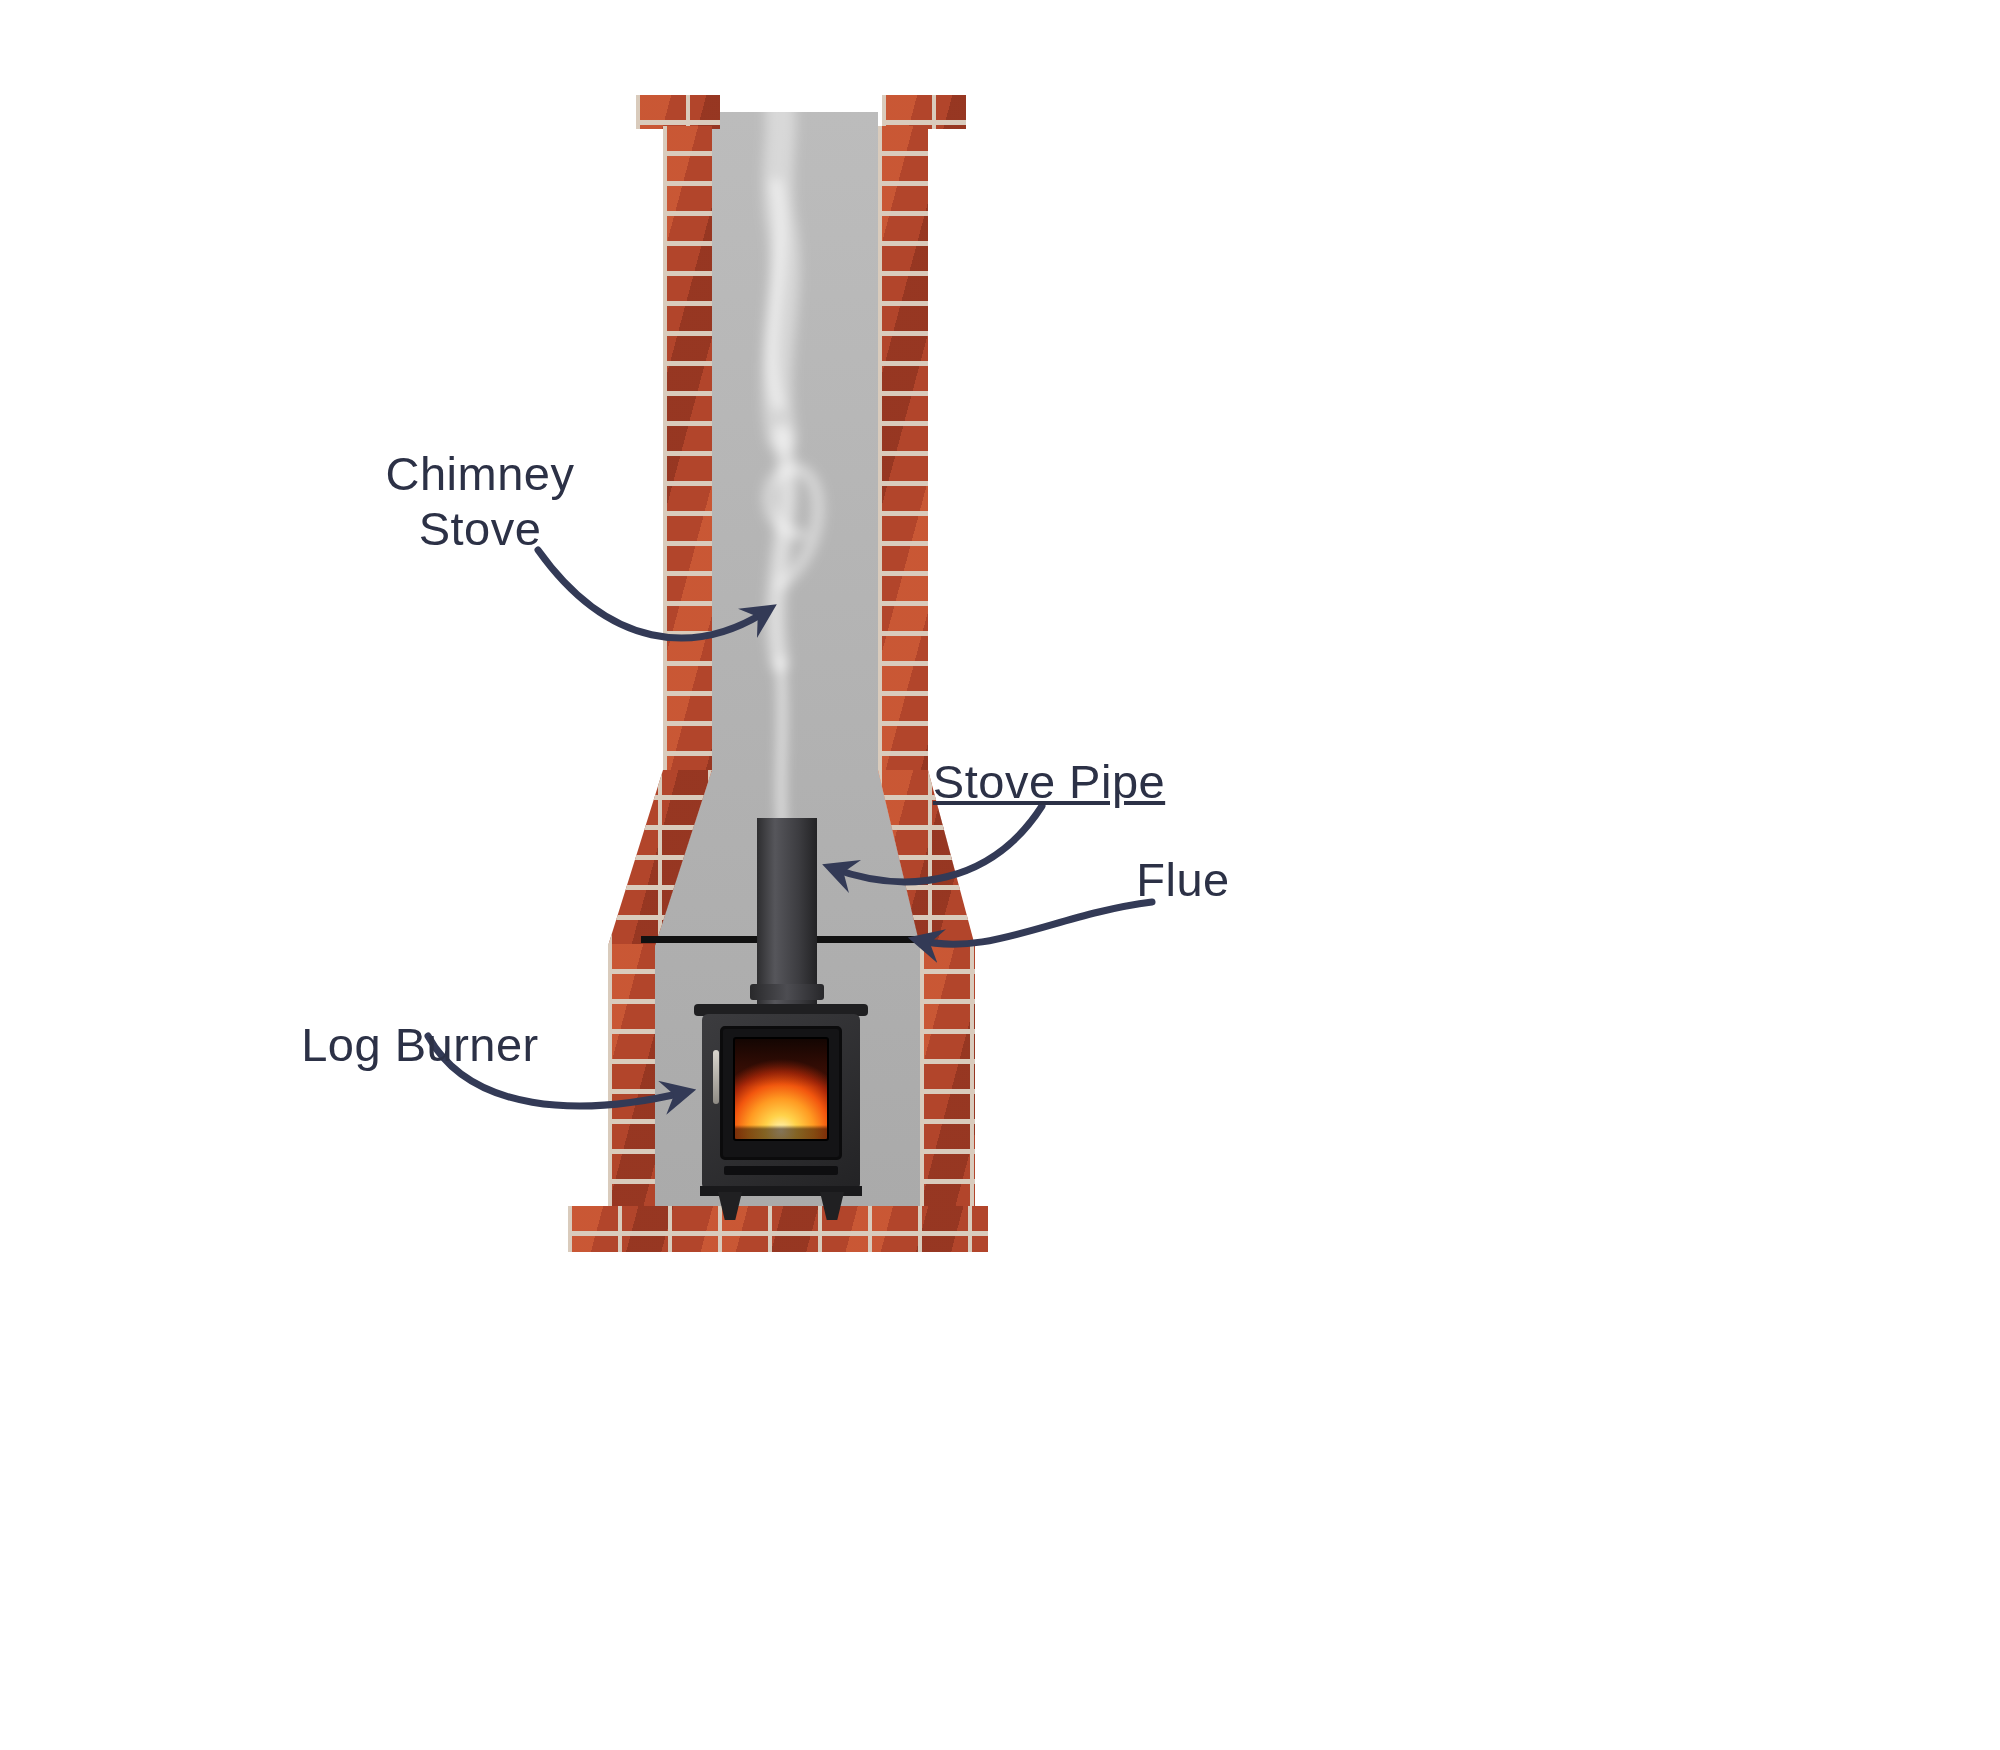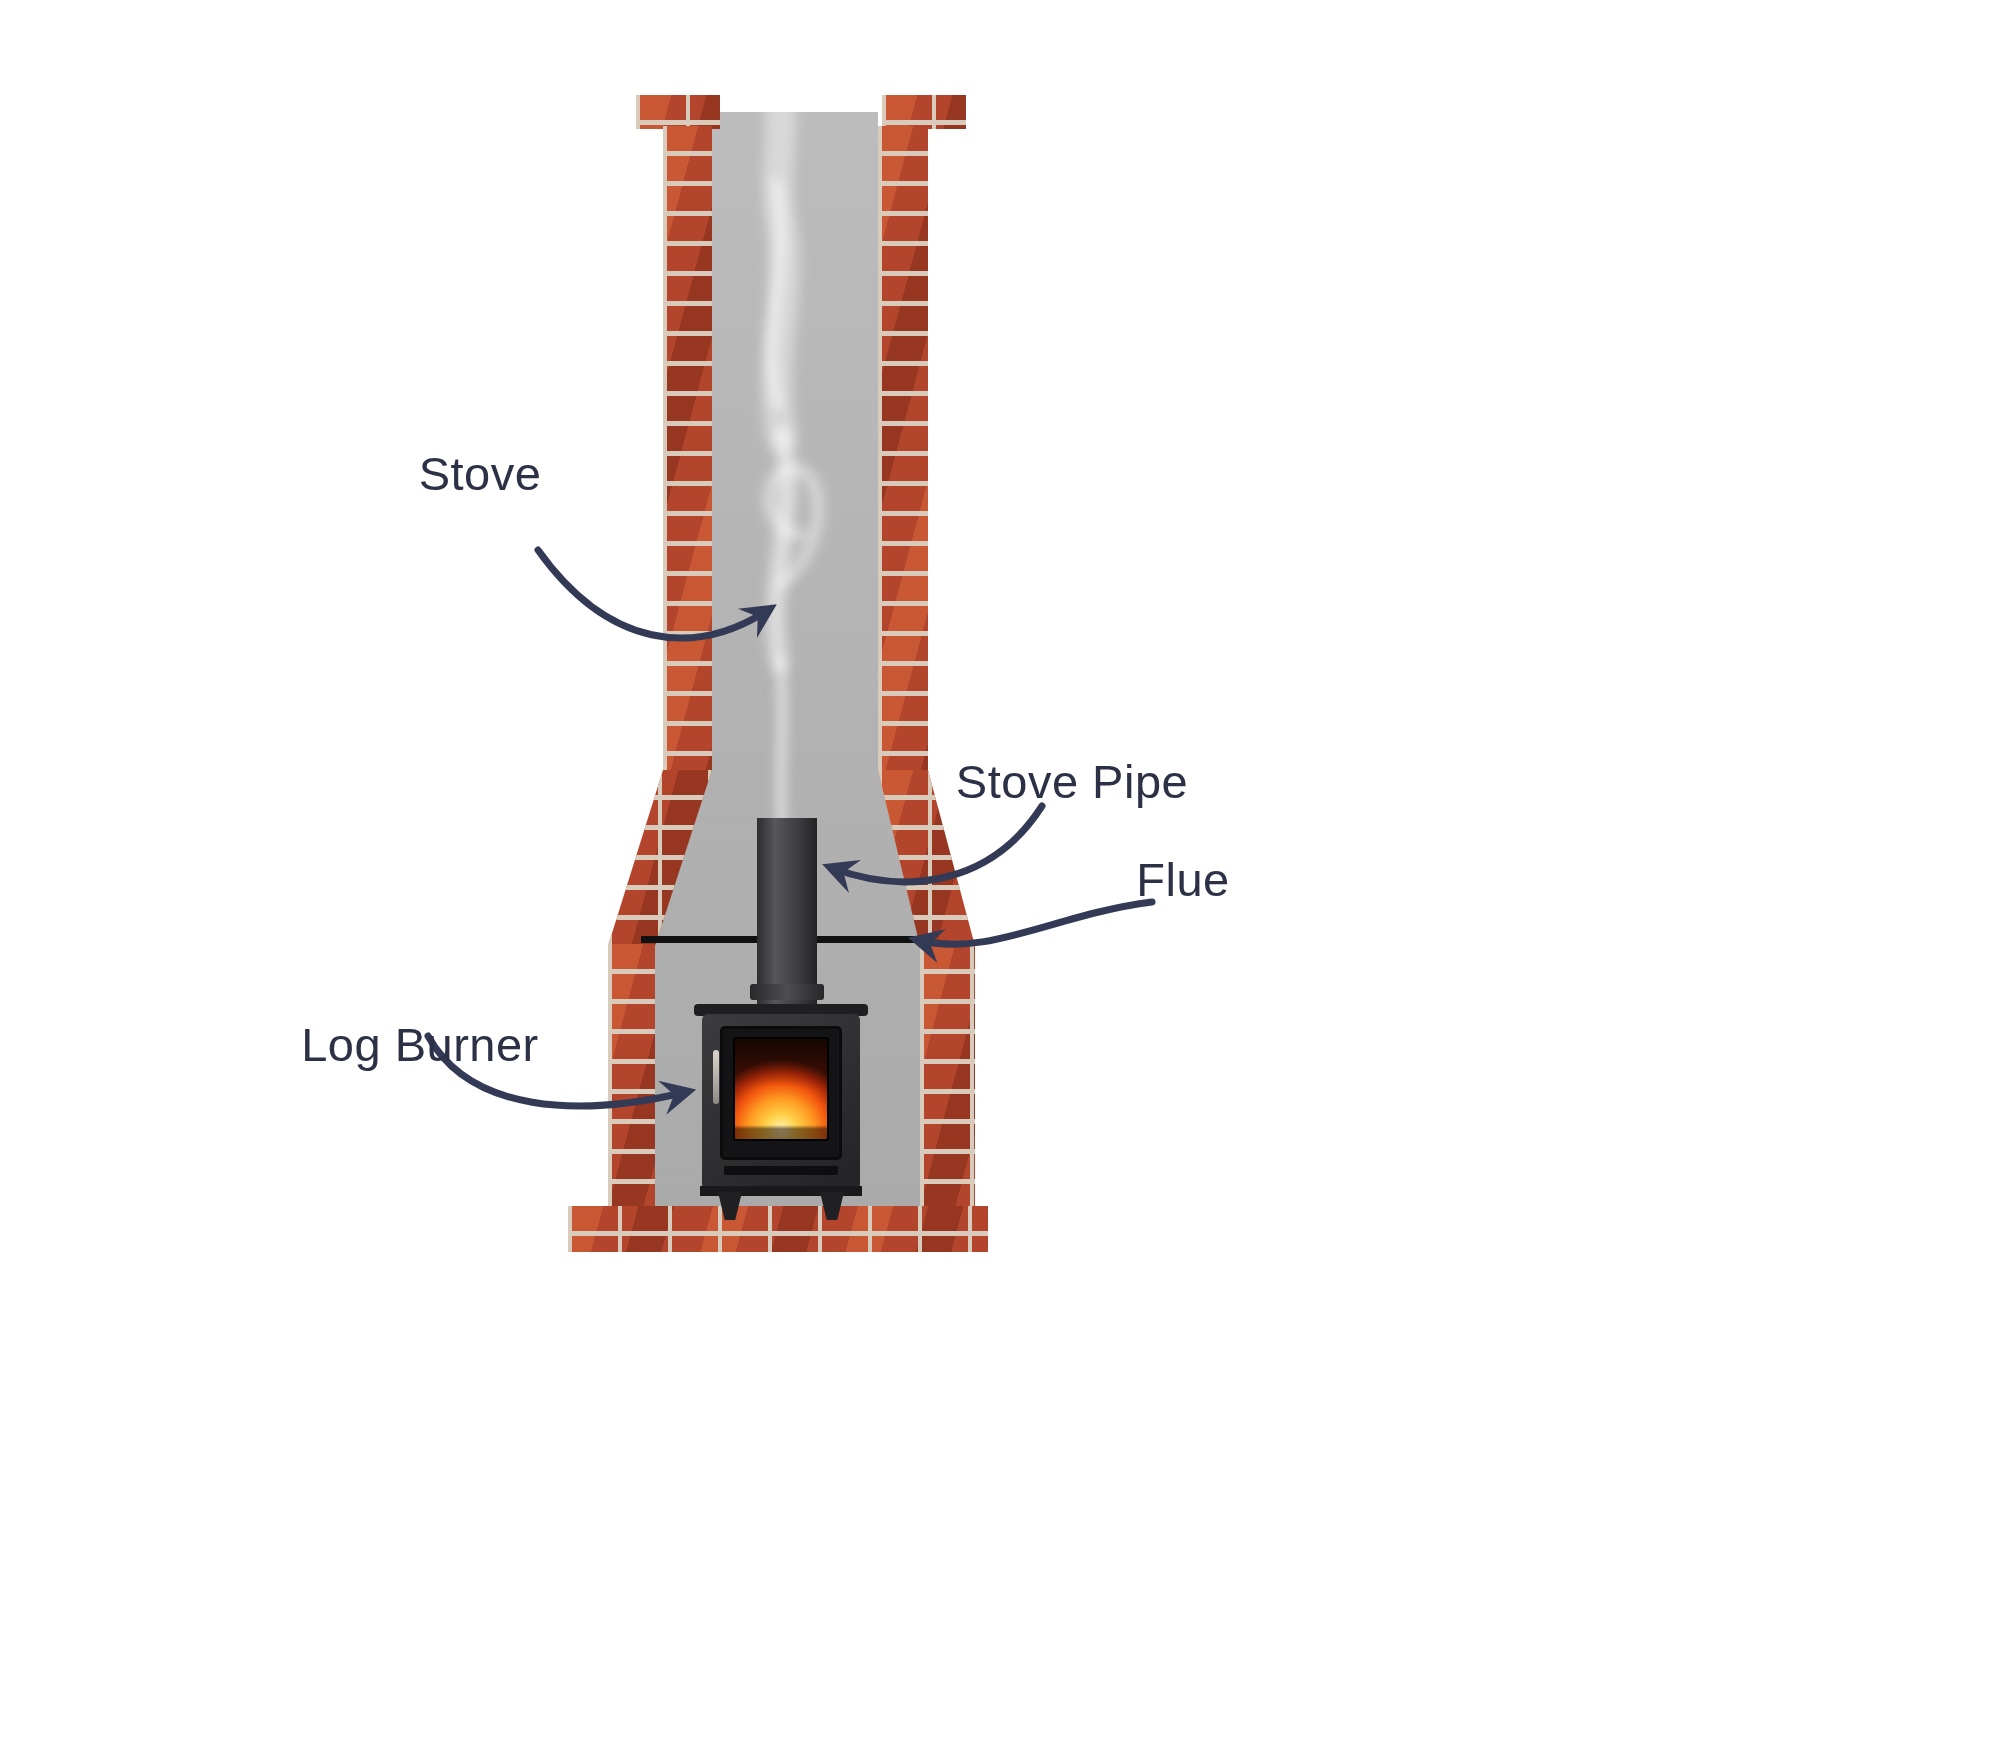--- a/index.html
+++ b/index.html
@@ -72,21 +72,21 @@
   .leg-left{left:718px;} .leg-right{left:820px;}
 
   
   .label{
     position:absolute;text-align:center;
     color:var(--label_text,#2c3146);
     font-size:47px;font-weight:300;letter-spacing:.5px;line-height:1.17;
   }
   .label .line{display:block;}
   #label-chimney-flue  {left:340px;top:447px;width:280px;}
-  #label-stove-pipe    {left:942px;top:755px;width:260px;}
+  #label-stove-pipe    {left:919px;top:755px;width:260px;text-decoration:underline;}
   #label-register-plate{left:1053px;top:853px;width:260px;}
   #label-log-burner    {left:290px;top:978px;width:260px;margin-top:40px;}
 
   
   .arrows{left:0;top:0;width:2000px;height:1750px;pointer-events:none;}
   .arrow{fill:none;stroke:var(--arrow,#333a56);stroke-width:7;stroke-linecap:round;}
   #ah path{fill:var(--arrow,#333a56);}
 </style>
 </head>
 <body>
@@ -141,20 +141,21 @@
         <path d="M0 0 L10 5 L0 10 L3.5 5 Z"></path>
       </marker>
     </defs>
     <path class="arrow" d="M538 550 C608 648 694 658 768 610" marker-end="url(#ah)"></path>
     <path class="arrow" d="M1042 806 C992 884 908 896 832 868" marker-end="url(#ah)"></path>
     <path class="arrow" d="M1152 902 C1056 914 988 958 918 940" marker-end="url(#ah)"></path>
     <path class="arrow" d="M428 1036 C470 1112 578 1118 686 1092" marker-end="url(#ah)"></path>
   </svg>
 
   <div class="label" id="label-chimney-flue">
+    <span class="line">Chimney</span>
     <span class="line">Stove</span>
   </div>
 
   <div class="label" id="label-stove-pipe">
     <span class="line">Stove Pipe</span>
   </div>
 
   <div class="label" id="label-register-plate">
     <span class="line">Flue</span>
   </div>

